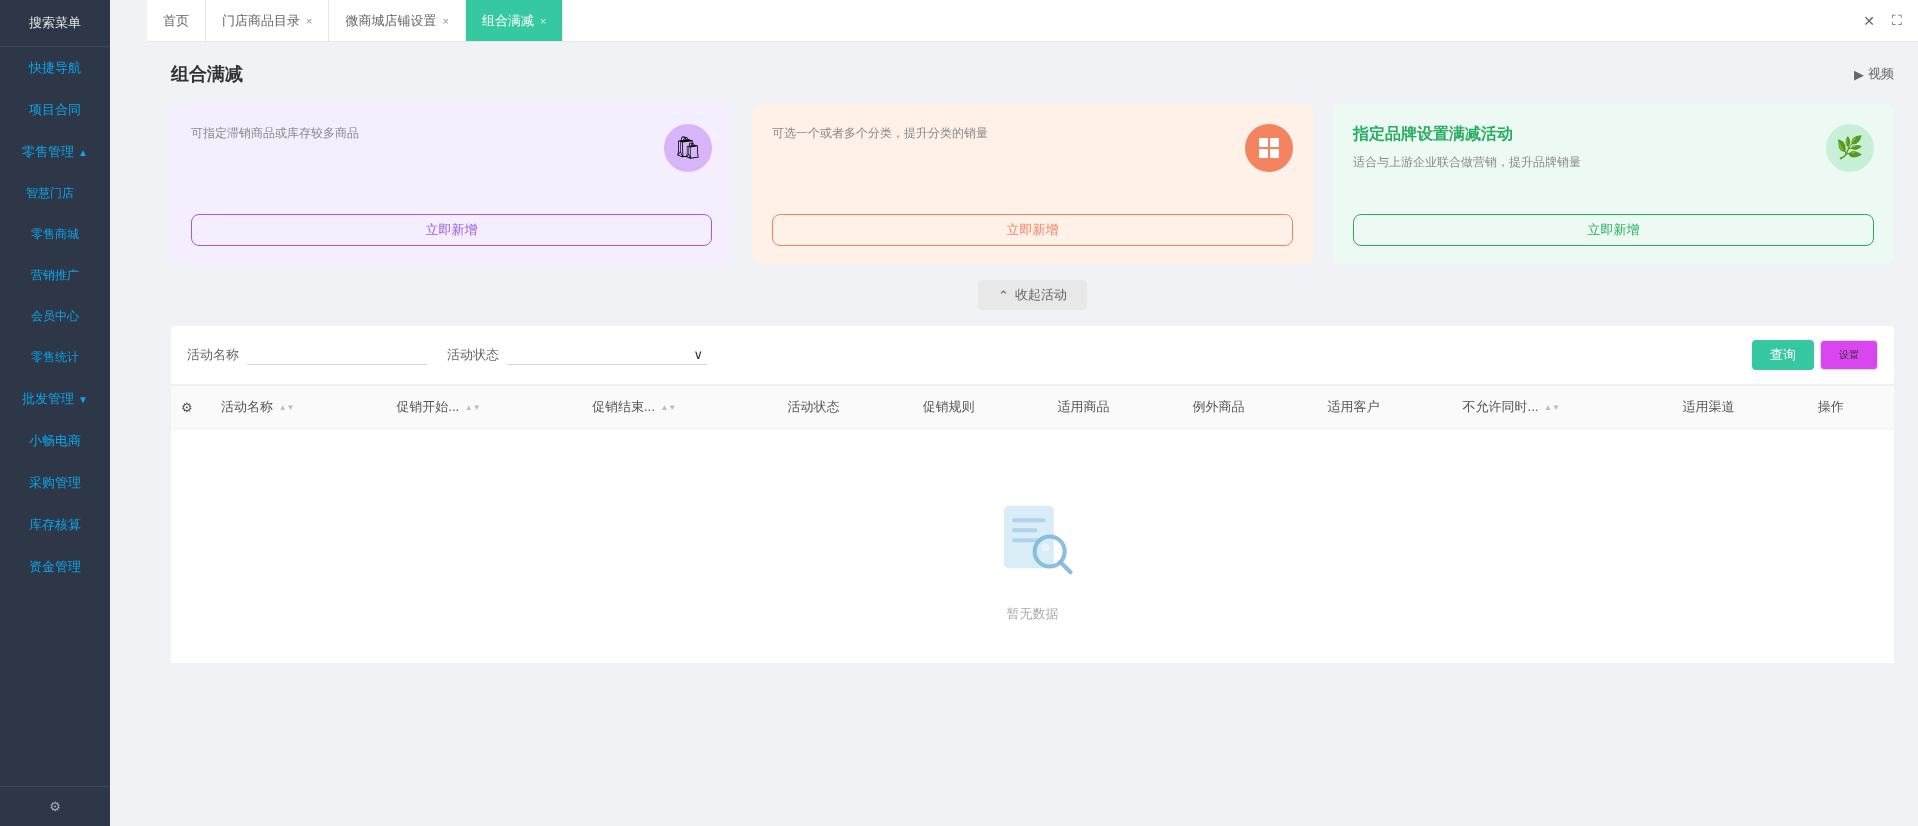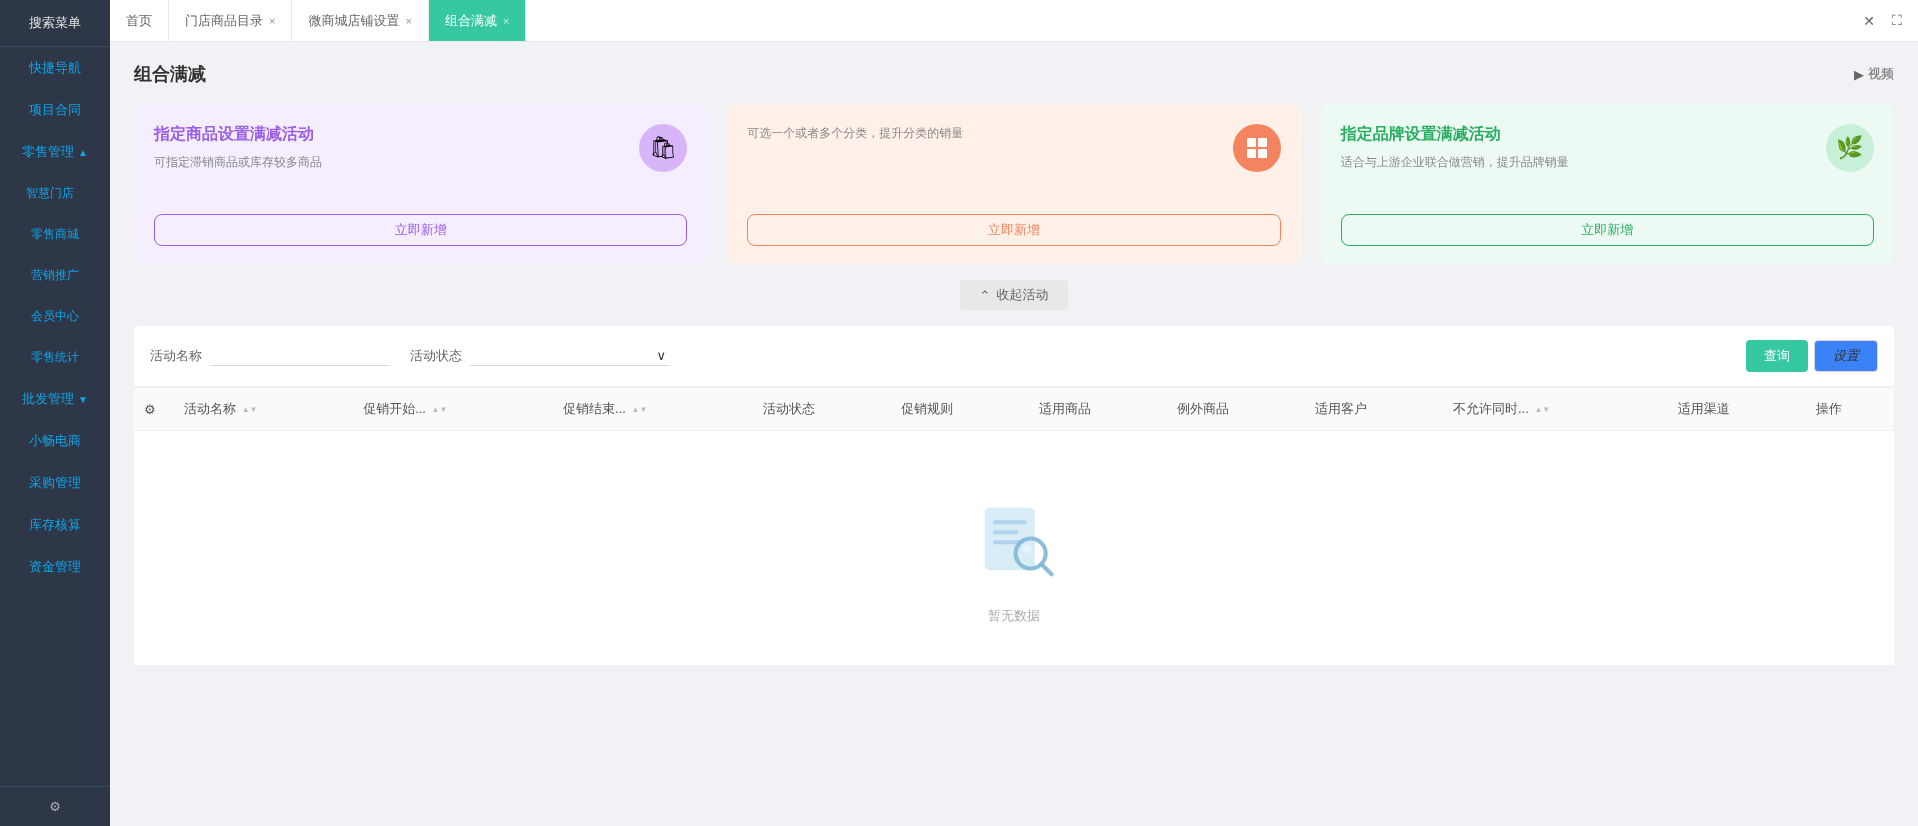--- a/index.html
+++ b/index.html
@@ -45,20 +45,21 @@
       cursor: pointer;
     }
 
     
     .main {
       flex: 1;
       display: flex;
       flex-direction: column;
       background: #f0f2f5;
       overflow: hidden;
+      padding-left: 37px;
     }
 
     
     .tabbar {
       background: #fff;
       display: flex;
       align-items: center;
       border-bottom: 1px solid #e8e8e8;
       height: 42px;
       padding-left: 0;
@@ -259,28 +260,27 @@
     .btn-primary {
       background: #36c8a0;
       color: #fff;
       border: none;
       border-radius: 4px;
       padding: 6px 18px;
       font-size: 13px;
       cursor: pointer;
     }
     .btn-default {
-      background: #3b82f6;
+      background: #d946ef;
       color: #333;
       border: 1px solid #d9d9d9;
       border-radius: 4px;
       padding: 6px 18px;
-      font-size: 13px;
-      cursor: pointer;
-      font-style: italic;
+      font-size: 10px;
+      cursor: pointer;
     }
     .btn-group {
       display: flex;
       flex-direction: row;
       gap: 6px;
     }
 
     
     .table-wrap {
       background: #fff;
@@ -415,21 +415,20 @@
       <h1 class="page-title">组合满减</h1>
       <div class="video-link">
         <span>▶</span>
         <span>视频</span>
       </div>
     </div>
 
     <div class="cards-row">
 
       <div class="promo-card purple">
-        <div class="card-title purple">指定商品设置满减活动</div>
         <div class="card-icon purple">🛍</div>
         <div class="card-desc">可指定滞销商品或库存较多商品</div>
         <button class="card-btn purple">立即新增</button>
       </div>
 
       <div class="promo-card orange">
         <div class="card-icon orange" style="background:#f4845f;">
           <svg width="24" height="24" viewBox="0 0 24 24" fill="white">
             <rect x="2" y="2" width="9" height="9" rx="1"></rect>
             <rect x="13" y="2" width="9" height="9" rx="1"></rect>

